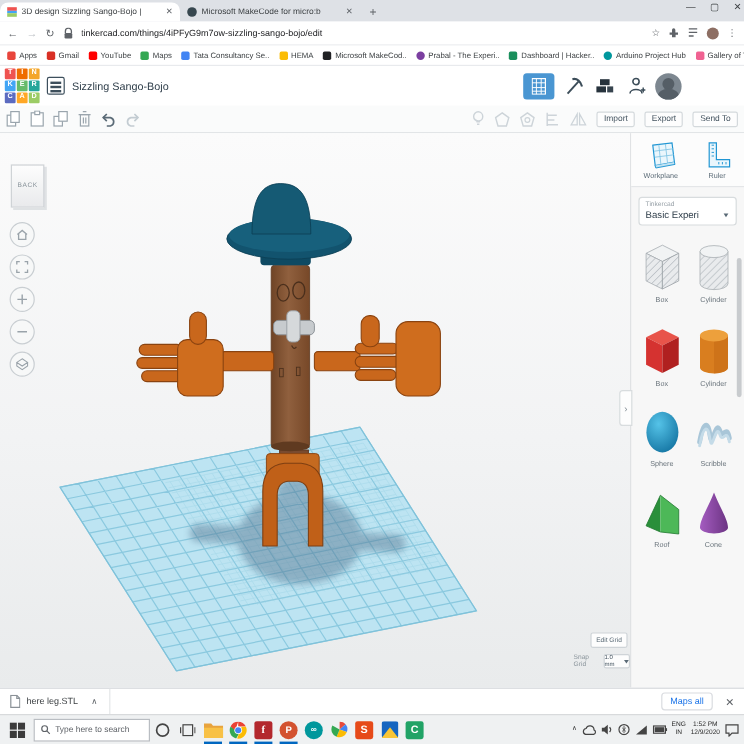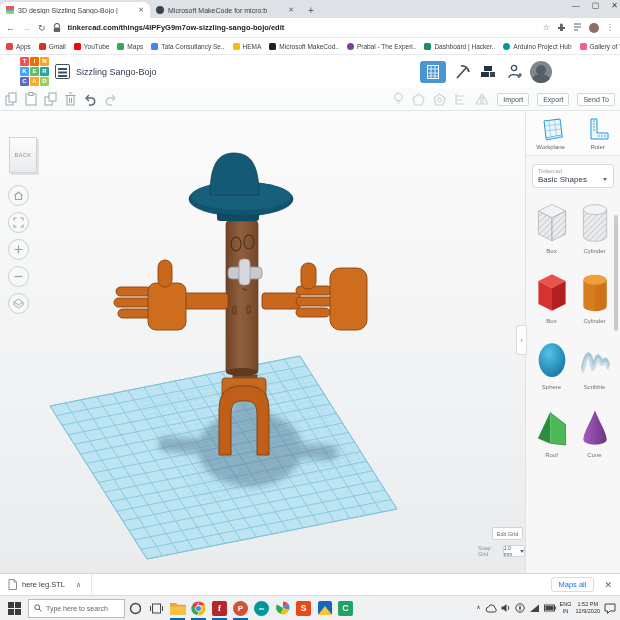--- a/index.html
+++ b/index.html
@@ -13,30 +13,30 @@
   .tab .title { flex:1; white-space:nowrap; overflow:hidden; }
   .tab .close { font-size:7px; color:#5f6368; }
   .favicon { width:8px; height:8px; flex:0 0 auto; }
   .fav-tc { display:grid; grid-template-rows:1fr 1fr 1fr; }
   .fav-tc i { display:block; }
   .newtab { font-size:10px; color:#5f6368; margin:0 0 2px 8px; }
   .wincontrols { position:absolute; right:2px; top:1px; display:flex; gap:12px; font-size:8px; color:#3c4043; }
   .addressbar { position:absolute; left:0; top:18px; width:620px; height:20px; background:#fff; display:flex; align-items:center; gap:7px; padding:0 6px; border-bottom:1px solid #e8eaed; }
   .navg { font-size:9px; color:#5f6368; }
   .navg.dis { color:#bdc1c6; }
-  .url { flex:1; font-size:7.5px; color:#202124; white-space:nowrap; overflow:hidden;font-weight:bold; }
+  .url { flex:1; font-size:7.5px; color:#202124; white-space:nowrap; overflow:hidden; }
   .abicons { display:flex; gap:7px; align-items:center; font-size:8px; color:#5f6368; }
   .avatar-mini { width:10px; height:10px; border-radius:50%; background:#8d6e63; }
   .bookmarksbar { position:absolute; left:0; top:38px; width:620px; height:17px; background:#fff; display:flex; align-items:center; gap:8px; padding:0 6px; border-bottom:1px solid #e8eaed; }
   .bm { display:flex; align-items:center; gap:3px; font-size:6.5px; color:#3c4043; white-space:nowrap; }
   .bm i { width:7px; height:7px; border-radius:1.5px; display:inline-block; }
   .bm-spacer { flex:1; }
 
   
-  .tc-header { position:absolute; left:0; top:55px; width:572px; height:33px; background:#fff; display:flex; align-items:center; padding:0 20px; }
+  .tc-header { position:absolute; left:0; top:55px; width:572px; height:33px; background:#fff; display:flex; align-items:center; padding:0 4px; }
   .tc-logo { display:grid; grid-template-columns:repeat(3,9px); grid-auto-rows:9px; gap:1px; margin-right:6px; }
   .tc-logo b { color:#fff; font-size:6px; line-height:9px; text-align:center; border-radius:1px; }
   .menu-doc { width:15px; height:15px; border:1.5px solid #3d4f5c; border-radius:2px; margin-right:6px; position:relative; }
   .menu-doc::before { content:""; position:absolute; left:2px; right:2px; top:3px; height:1.5px; background:#3d4f5c; box-shadow:0 3.5px 0 #3d4f5c, 0 7px 0 #3d4f5c; }
   .tc-title { font-size:9px; color:#2f3e4a; flex:1; }
   .hdr-icons { display:flex; align-items:center; gap:6px; }
   .blue-btn { width:26px; height:22px; background:#4a96d2; border-radius:3px; display:flex; align-items:center; justify-content:center; }
   .hdr-ic { width:20px; height:20px; display:flex; align-items:center; justify-content:center; }
   .avatar-big { width:22px; height:22px; border-radius:50%; background:#7d8790; position:relative; overflow:hidden; }
   .avatar-big::before { content:""; position:absolute; left:6px; top:4px; width:10px; height:10px; border-radius:50%; background:#555e66; }
@@ -413,21 +413,21 @@
           <svg width="24" height="24" viewBox="0 0 24 24">
             <path d="M5 2 H11 V16 H22 V22 H5 Z" fill="#eaf6fc" stroke="#2196d3"></path>
             <path d="M7 4h2M7 7h2M7 10h2M7 13h2M13 18v2M16 18v2M19 18v2" stroke="#2196d3" stroke-width="0.8"></path>
           </svg>
           <span>Ruler</span>
         </div>
       </div>
 
       <div class="pdrop">
         <div class="lab">Tinkercad</div>
-        <div class="val">Basic Shapes</div>
+        <div class="val">Basic Experi</div>
         <span class="caret"></span>
       </div>
 
       <div class="shapes">
         <div class="tile">
           <svg width="34" height="46" viewBox="0 0 40 50">
             <defs>
                 <pattern id="hatch" width="5" height="5" patternTransform="rotate(45)" patternUnits="userSpaceOnUse">
                   <rect width="5" height="5" fill="#e9ebed"></rect>
                   <line x1="0" y1="0" x2="0" y2="5" stroke="#b9bfc4" stroke-width="1.5"></line>

